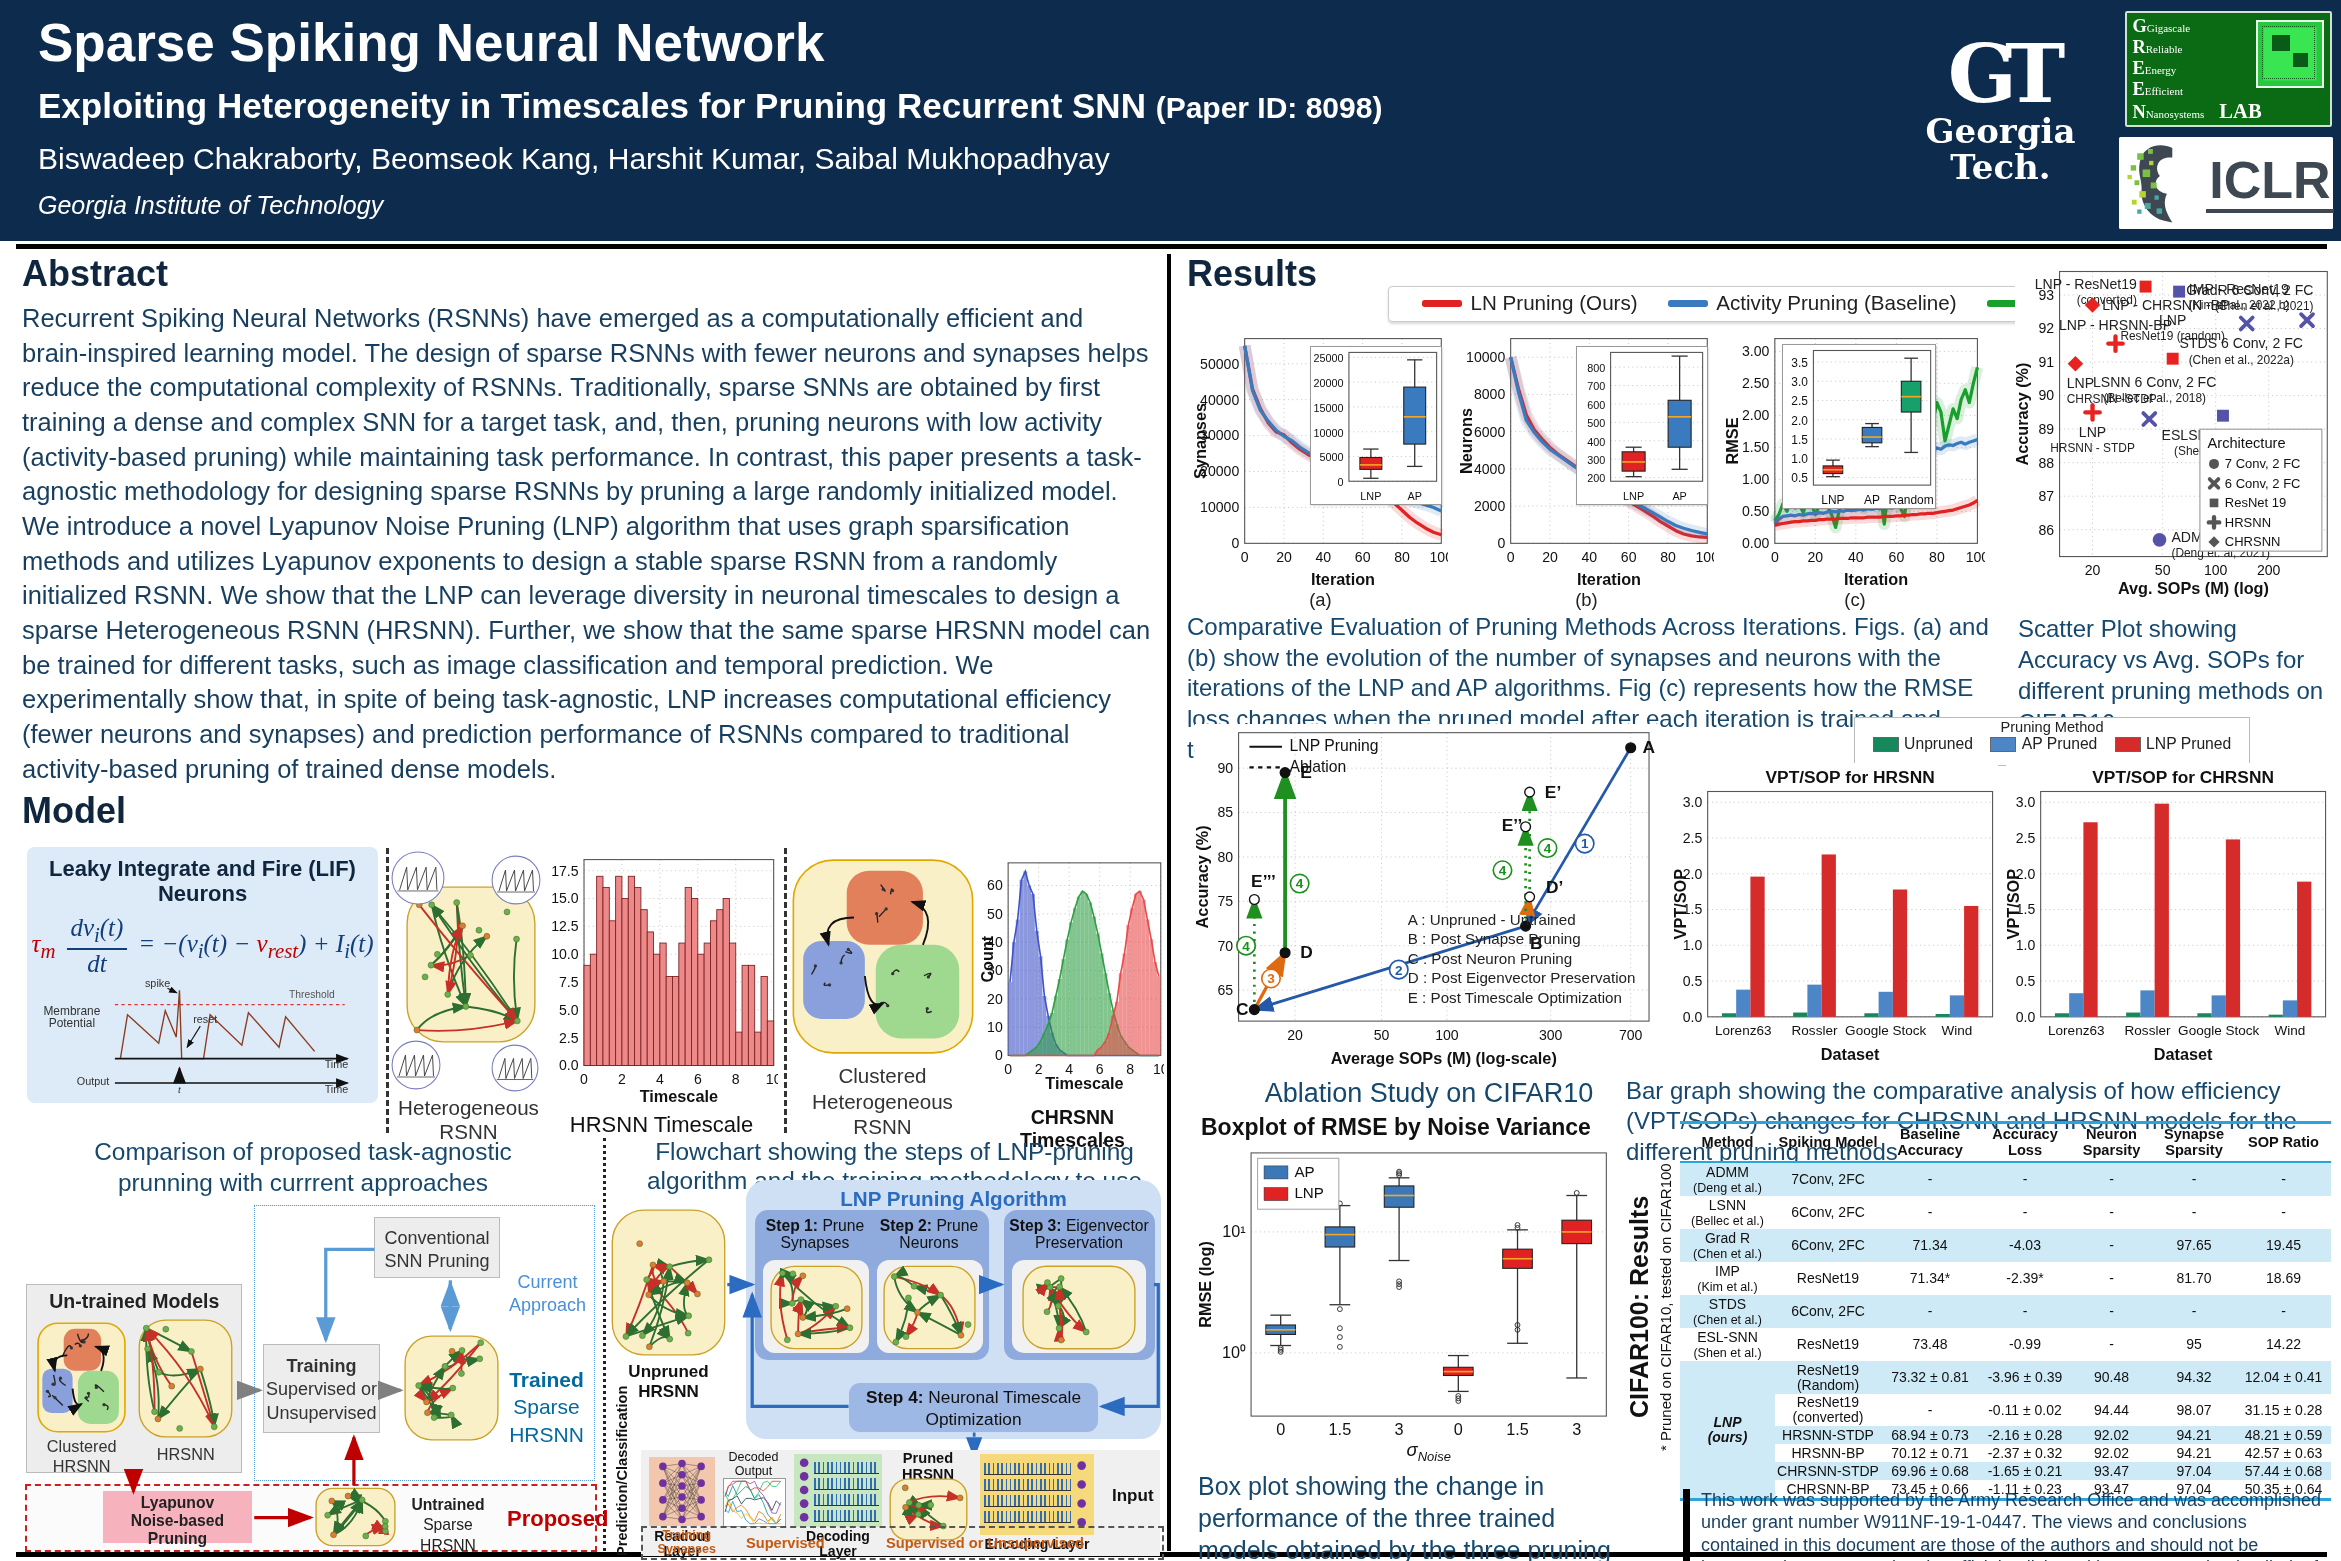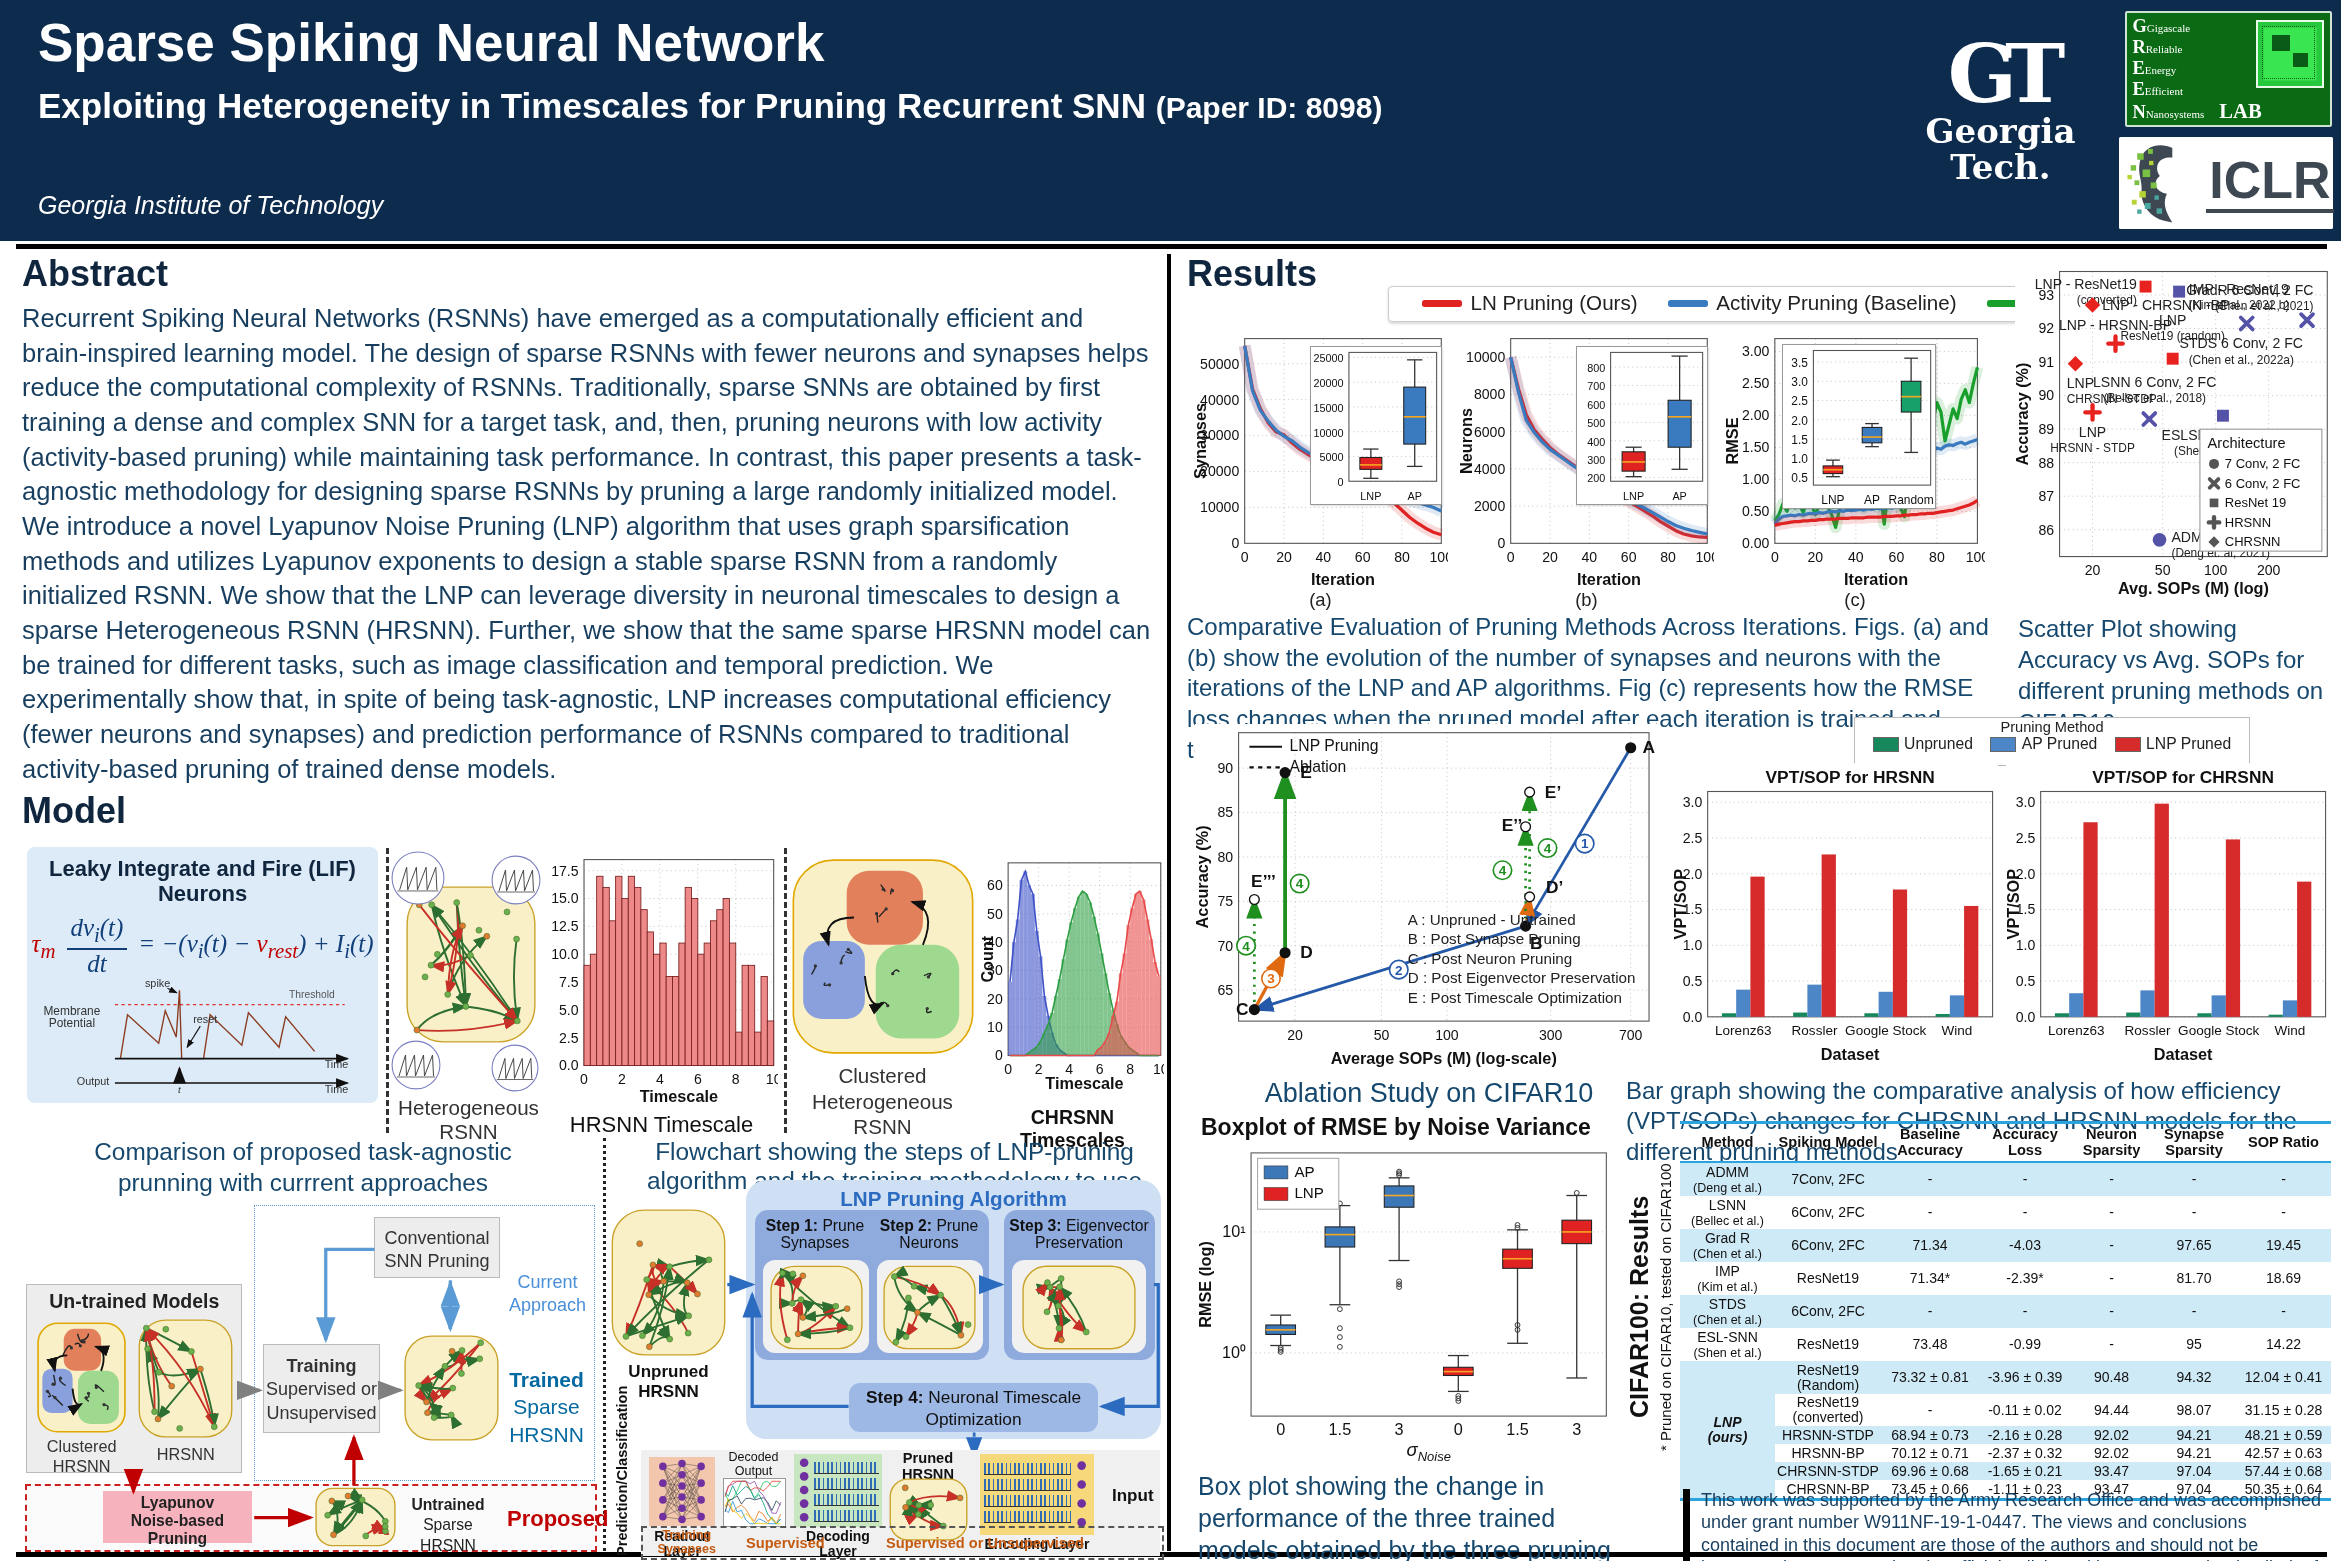--- a/index.html
+++ b/index.html
@@ -46,20 +46,21 @@
 <body>
 
 <div id="poster">
 
   <div class="abs hd" style="left:0;top:0;width:2342px;height:241px">
     <div class="abs white bold" style="left:38px;top:12px;font-size:53px">Sparse Spiking Neural Network</div>
     <div class="abs white" style="left:38px;top:86px;font-size:35px;font-weight:bold">
       <span>Exploiting Heterogeneity in Timescales for Pruning Recurrent SNN</span>
       <span style="font-size:30px">(Paper ID: 8098)</span>
     </div>
+    <div class="abs white" style="left:38px;top:142px;font-size:30px">Biswadeep Chakraborty, Beomseok Kang, Harshit Kumar, Saibal Mukhopadhyay</div>
     <div class="abs white ital" style="left:38px;top:191px;font-size:25px">Georgia Institute of Technology</div>
 
     <div class="abs" style="left:2125px;top:11px;width:207px;height:116px;background:#0a6b14;border:2.7px solid #cfe3d2;border-radius:2.2px;padding:3.3px 5.4px;box-sizing:border-box;color:#fff;font-family:'Liberation Serif',serif">
       <div class="abs" style="left:129px;top:6.5px;width:64px;height:64px;background:#39e551;border:2.2px solid #eafbe9;box-shadow:inset 0 0 0 5.4px #26c93e">
         <div class="abs" style="left:14px;top:13px;width:18.4px;height:16.3px;background:#0b5b18"></div>
         <div class="abs" style="left:35px;top:31px;width:15px;height:14px;background:#0b5b18"></div>
         <div class="abs" style="left:4.3px;top:4.3px;width:51px;height:51px;border:1.1px dotted #0b5b18"></div>
       </div>
       <div style="font-size:13.6px"><b style="font-size:18.4px">G</b><span style="font-size:11px">Gigascale</span></div>
       <div style="font-size:13.6px"><b style="font-size:18.4px">R</b><span style="font-size:11px">Reliable</span></div>

